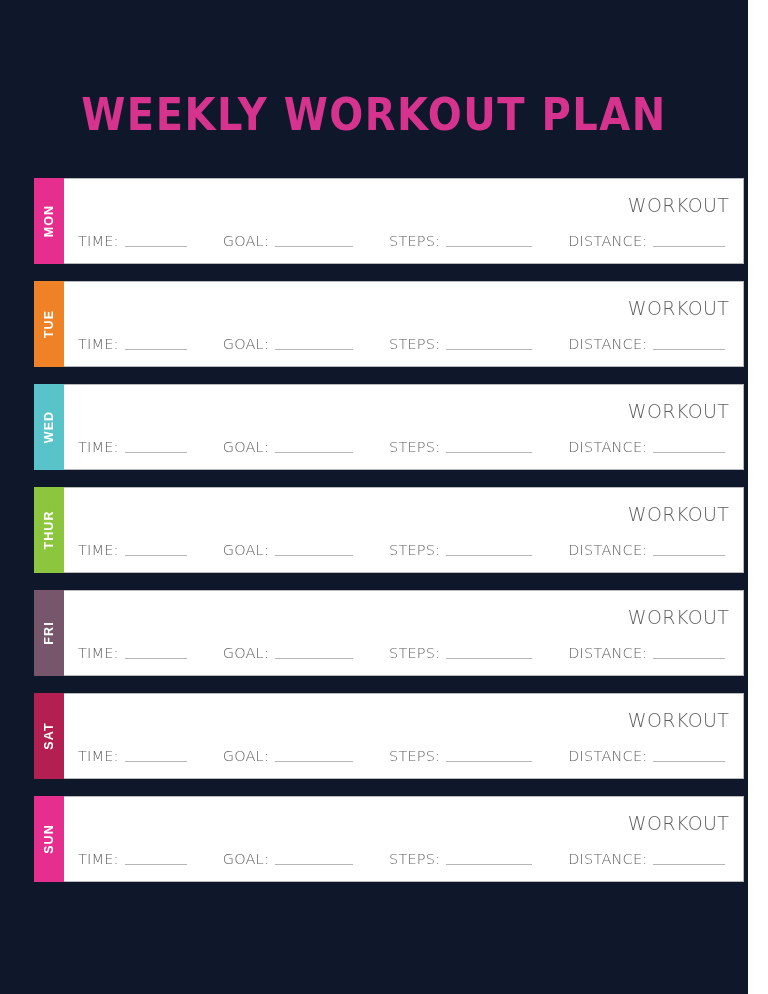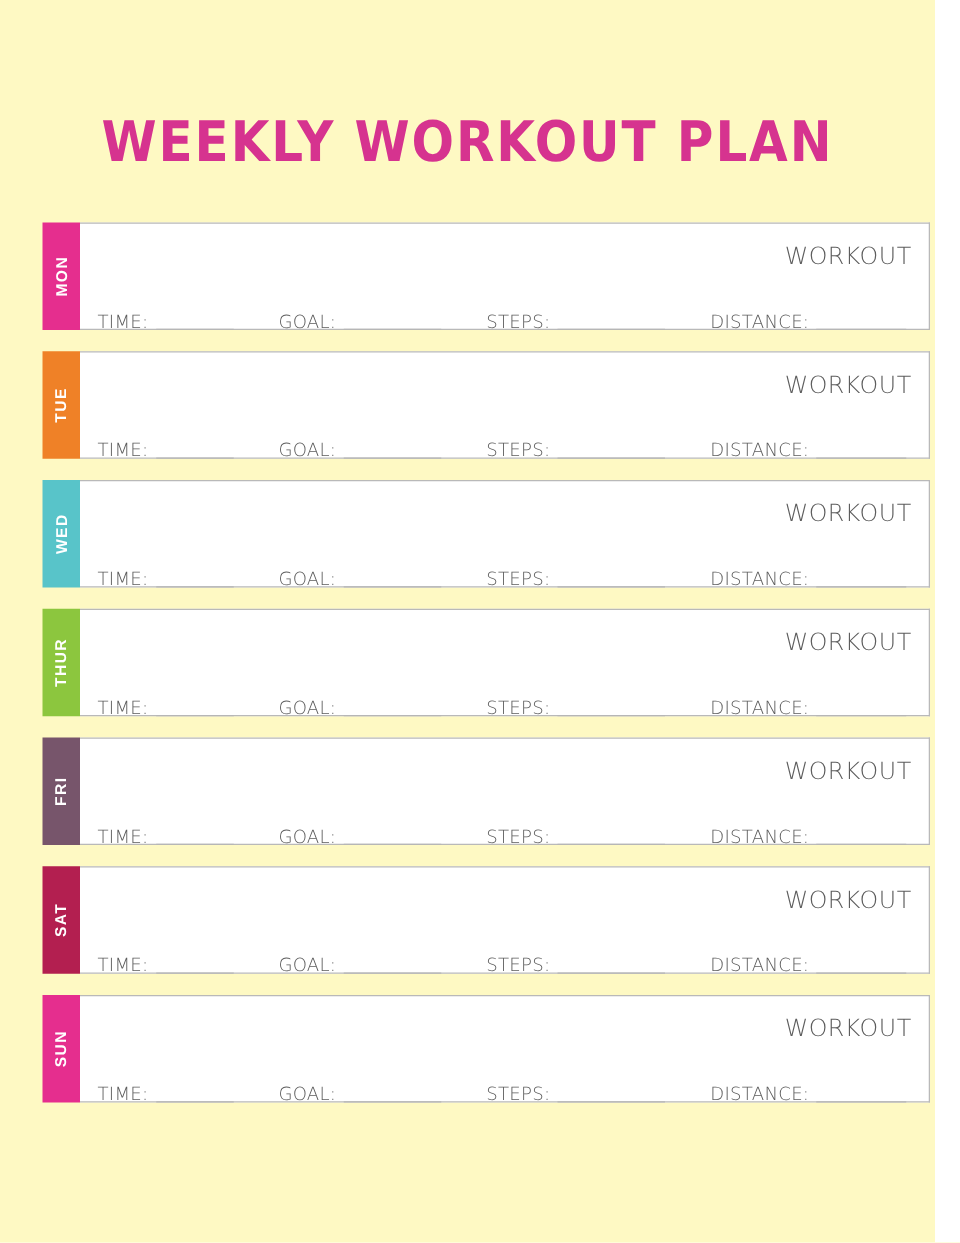--- a/index.html
+++ b/index.html
@@ -10,21 +10,21 @@
     width: 768px;
     height: 994px;
     background: #ffffff;
     font-family: "Liberation Sans", sans-serif;
     overflow: hidden;
   }
   .page {
     position: relative;
     width: 748px;
     height: 994px;
-    background: #fef9c3;
+    background: #0f172a;
     box-sizing: border-box;
   }
   .title {
     text-align: center;
     color: #d6338f;
     font-family: "DejaVu Sans", sans-serif;
     font-weight: bold;
     font-size: 40px;
     letter-spacing: 1.5px;
     margin: 0;
@@ -87,21 +87,21 @@
   .rule {
     flex: 1;
     border-bottom: 1px solid #b6b6b6;
     margin-left: 14px;
     margin-bottom: 4px;
     height: 1px;
   }
   .fields-line {
     display: flex;
     align-items: flex-end;
-    margin-top: 31px;
+    margin-top: 14px;
     padding-right: 4px;
   }
   .field {
     display: flex;
     align-items: flex-end;
     white-space: nowrap;
   }
   .field-label {
     font-size: 14.5px;
     color: #5d5d5d;

